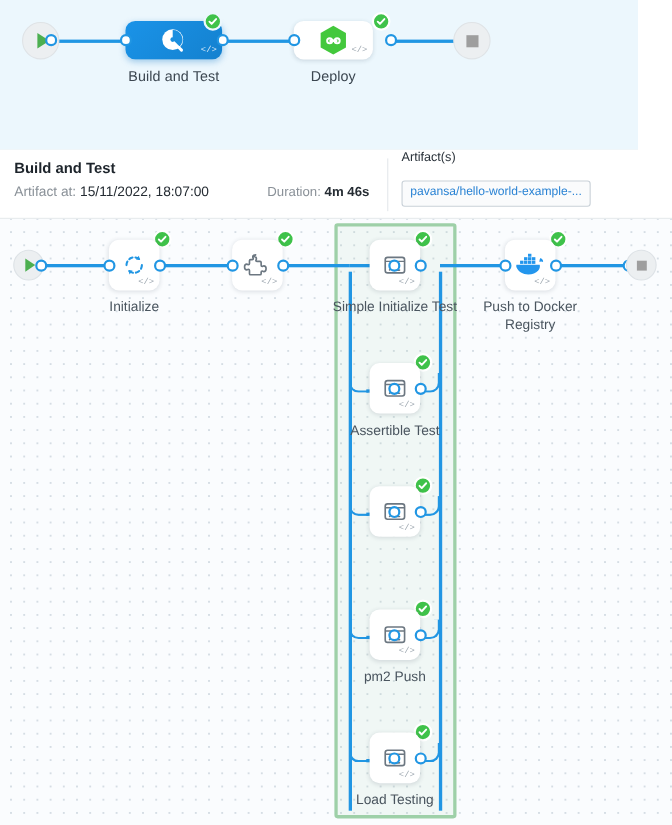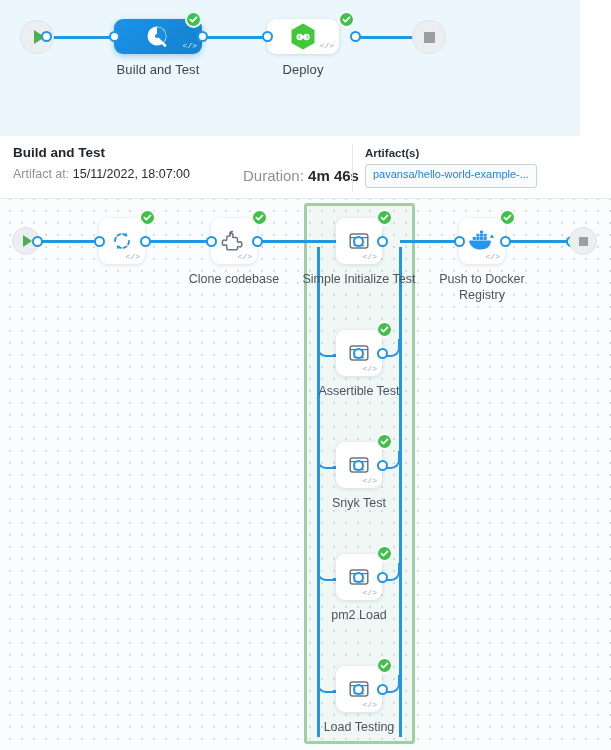--- a/index.html
+++ b/index.html
@@ -74,28 +74,28 @@
     background:#ffffff;border-bottom:1px solid #e4e8ec;box-sizing:border-box;
   }
   .d-title{
     position:absolute;left:13px;top:9px;font-size:13.5px;font-weight:bold;color:#1d242b;
   }
   .d-sub{
     position:absolute;left:13px;top:31px;font-size:12.5px;color:#8a9198;white-space:nowrap;
   }
   .d-sub b{color:#252c33;font-weight:normal;}
   .d-dur{
-    position:absolute;left:243px;top:31px;font-size:15px;color:#8a9198;white-space:nowrap;
+    position:absolute;left:243px;top:31px;font-size:12px;color:#8a9198;white-space:nowrap;
   }
   .d-dur b{color:#252c33;font-weight:bold;}
   .d-sep{
     position:absolute;left:352px;top:8px;width:1px;height:48px;background:#e4e8ec;
   }
   .d-artlabel{
-    position:absolute;left:365px;top:11px;font-size:11.5px;font-weight:bold;color:#2a323a;
+    position:absolute;left:365px;top:1px;font-size:11.5px;font-weight:normal;color:#2a323a;
   }
   .chip{
     position:absolute;left:365px;top:28px;height:24px;line-height:19px;
     padding:0 7px;border:1px solid #c9d1d8;border-radius:3px;
     background:#fafbfc;color:#2a83d4;font-size:11px;white-space:nowrap;
     max-width:172px;overflow:hidden;text-overflow:ellipsis;box-sizing:border-box;
   }
 
   
   .canvas{
@@ -272,37 +272,37 @@
       </span>
       <span class="code-mark dark" style="right:5px;bottom:3px;">&lt;/&gt;</span>
     </div>
     <div class="port" style="left:94px;top:37px;"></div>
     <div class="port" style="left:140px;top:37px;"></div>
     <div class="badge-ok onwhite" style="left:139px;top:10px;">
       <svg width="11" height="11" viewBox="0 0 12 12">
           <path d="M2.6 6.2 L4.8 8.4 L9.2 3.6" stroke="#ffffff" stroke-width="1.9" fill="none" stroke-linecap="round" stroke-linejoin="round"></path>
         </svg>
     </div>
+    <div class="node-label" style="left:63px;top:72px;">Initialize</div>
 
     <div class="node" style="left:211px;top:19px;">
       <span>
         <svg width="26" height="26" viewBox="0 0 26 26">
           <path d="M9.5 5.2 c1.6 0 2.6 1 2.6 2.1 c0 .7 -.5 1.0 -.5 1.5 c0 .5 .4 .8 1.0 .8 h2.8 c.6 0 1.0 .4 1.0 1.0 v2.6 c0 .6 .4 1.0 .9 1.0 c.5 0 .8 -.5 1.5 -.5 c1.1 0 2.1 1.0 2.1 2.6 c0 1.6 -1.0 2.6 -2.1 2.6 c-.7 0 -1.0 -.5 -1.5 -.5 c-.5 0 -.9 .4 -.9 1.0 v1.4 c0 .6 -.4 1.0 -1.0 1.0 h-8.6 c-.6 0 -1.0 -.4 -1.0 -1.0 v-3.0 c0 -.6 -.4 -1.0 -.9 -1.0 c-.5 0 -.8 .5 -1.5 .5 c-1.1 0 -2.1 -1.0 -2.1 -2.6 c0 -1.6 1.0 -2.6 2.1 -2.6 c.7 0 1.0 .5 1.5 .5 c.5 0 .9 -.4 .9 -1.0 v-2.6 c0 -.6 .4 -1.0 1.0 -1.0 h1.5 c.6 0 1.0 -.3 1.0 -.8 c0 -.5 -.5 -.8 -.5 -1.5 c0 -1.1 1.0 -2.1 2.6 -2.1 z" fill="none" stroke="#6c7781" stroke-width="1.5" stroke-linejoin="round"></path>
         </svg>
       </span>
       <span class="code-mark dark" style="right:5px;bottom:3px;">&lt;/&gt;</span>
     </div>
     <div class="port" style="left:206px;top:37px;"></div>
     <div class="port" style="left:252px;top:37px;"></div>
     <div class="badge-ok onwhite" style="left:251px;top:10px;">
       <svg width="11" height="11" viewBox="0 0 12 12">
           <path d="M2.6 6.2 L4.8 8.4 L9.2 3.6" stroke="#ffffff" stroke-width="1.9" fill="none" stroke-linecap="round" stroke-linejoin="round"></path>
         </svg>
     </div>
-    <div class="node-label" style="left:175px;top:72px;">Clone codebase</div>
 
     <div class="node" style="left:336px;top:19px;">
       <span>
         <svg width="24" height="24" viewBox="0 0 24 24">
           <rect x="3.2" y="5" width="17.6" height="14" rx="2.2" fill="none" stroke="#6c7781" stroke-width="1.5"></rect>
           <line x1="3.2" y1="8.6" x2="20.8" y2="8.6" stroke="#6c7781" stroke-width="1.3"></line>
           <path d="M7.2 11.8 L10.2 14.2 L7.2 16.4" fill="none" stroke="#6c7781" stroke-width="1.5" stroke-linecap="round" stroke-linejoin="round"></path>
           <line x1="11.8" y1="16.5" x2="16.2" y2="16.5" stroke="#6c7781" stroke-width="1.5" stroke-linecap="round"></line>
         </svg>
       </span>
@@ -348,41 +348,40 @@
       </span>
       <span class="code-mark dark" style="right:5px;bottom:3px;">&lt;/&gt;</span>
     </div>
     <div class="port" style="left:353px;top:261px;"></div>
     <div class="port" style="left:377px;top:261px;"></div>
     <div class="badge-ok onwhite" style="left:376px;top:234px;">
       <svg width="11" height="11" viewBox="0 0 12 12">
           <path d="M2.6 6.2 L4.8 8.4 L9.2 3.6" stroke="#ffffff" stroke-width="1.9" fill="none" stroke-linecap="round" stroke-linejoin="round"></path>
         </svg>
     </div>
-    <div class="node-label" style="left:300px;top:296px;">Snyk Test</div>
 
     <div class="node" style="left:336px;top:355px;">
       <span>
         <svg width="24" height="24" viewBox="0 0 24 24">
           <rect x="3.2" y="5" width="17.6" height="14" rx="2.2" fill="none" stroke="#6c7781" stroke-width="1.5"></rect>
           <line x1="3.2" y1="8.6" x2="20.8" y2="8.6" stroke="#6c7781" stroke-width="1.3"></line>
           <path d="M7.2 11.8 L10.2 14.2 L7.2 16.4" fill="none" stroke="#6c7781" stroke-width="1.5" stroke-linecap="round" stroke-linejoin="round"></path>
           <line x1="11.8" y1="16.5" x2="16.2" y2="16.5" stroke="#6c7781" stroke-width="1.5" stroke-linecap="round"></line>
         </svg>
       </span>
       <span class="code-mark dark" style="right:5px;bottom:3px;">&lt;/&gt;</span>
     </div>
     <div class="port" style="left:353px;top:373px;"></div>
     <div class="port" style="left:377px;top:373px;"></div>
     <div class="badge-ok onwhite" style="left:376px;top:346px;">
       <svg width="11" height="11" viewBox="0 0 12 12">
           <path d="M2.6 6.2 L4.8 8.4 L9.2 3.6" stroke="#ffffff" stroke-width="1.9" fill="none" stroke-linecap="round" stroke-linejoin="round"></path>
         </svg>
     </div>
-    <div class="node-label" style="left:300px;top:408px;">pm2 Load</div>
+    <div class="node-label" style="left:300px;top:408px;">pm2 Push</div>
 
     <div class="node" style="left:336px;top:467px;">
       <span>
         <svg width="24" height="24" viewBox="0 0 24 24">
           <rect x="3.2" y="5" width="17.6" height="14" rx="2.2" fill="none" stroke="#6c7781" stroke-width="1.5"></rect>
           <line x1="3.2" y1="8.6" x2="20.8" y2="8.6" stroke="#6c7781" stroke-width="1.3"></line>
           <path d="M7.2 11.8 L10.2 14.2 L7.2 16.4" fill="none" stroke="#6c7781" stroke-width="1.5" stroke-linecap="round" stroke-linejoin="round"></path>
           <line x1="11.8" y1="16.5" x2="16.2" y2="16.5" stroke="#6c7781" stroke-width="1.5" stroke-linecap="round"></line>
         </svg>
       </span>

